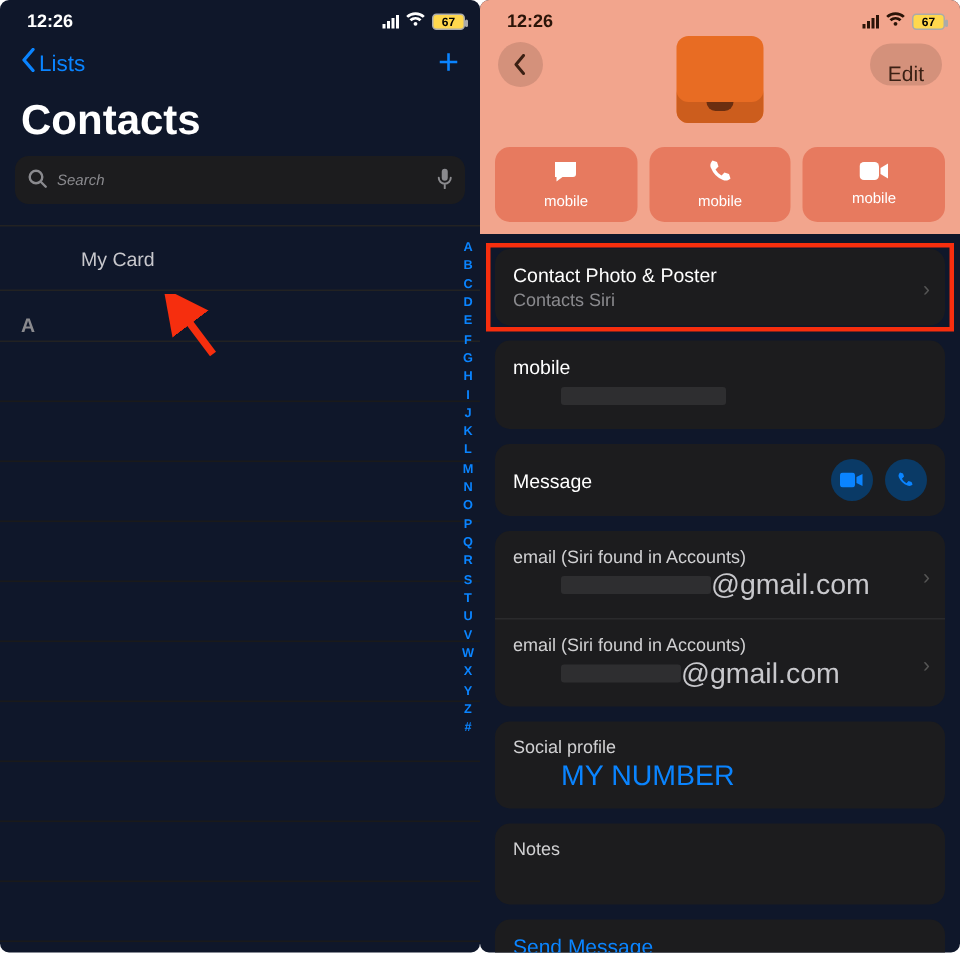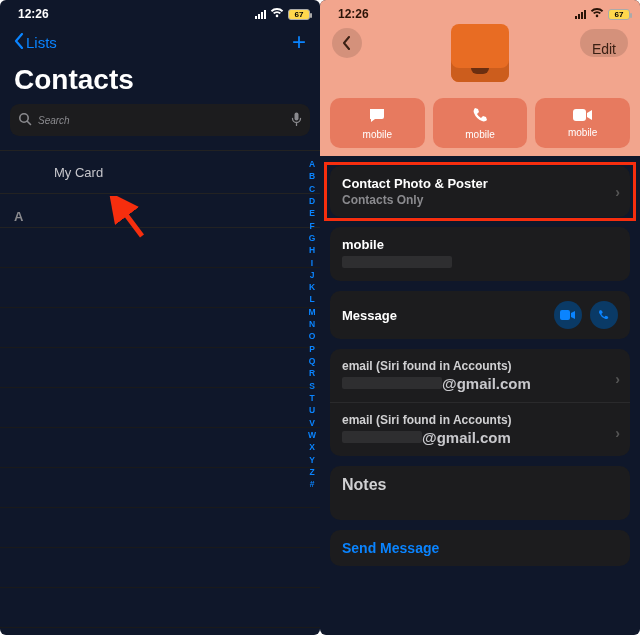--- a/index.html
+++ b/index.html
@@ -99,25 +99,25 @@
     flex:1; height:50px; border-radius:10px;
     background:#e77a5f; color:#fff;
     display:flex; flex-direction:column; align-items:center; justify-content:center;
     font-size:10px; gap:3px;
   }
   .r-act.dis{ background:#f0b09b; color:#f6d6c9;}
   .r-act .ico{font-size:16px; line-height:1;}
   
   .r-body{ padding:10px; display:flex; flex-direction:column; gap:10px; }
   .card {
-    background:#1c1c1e; border-radius:10px; padding:10px 12px; position:relative;font-weight:bold;
+    background:#1c1c1e; border-radius:10px; padding:10px 12px; position:relative;
   }
   .card .lbl{font-size:13px;color:#fff;}
   .card .sub{font-size:12px;color:#8a8a8e;margin-top:2px;}
-  .card .subv{font-size:15px;color:#e0e0e2;margin-top:2px;}
+  .card .subv{font-size:19px;color:#e0e0e2;margin-top:2px;margin-left:32px;}
   .card .blk{display:inline-block;background:#2e2e30;border-radius:2px;height:12px;}
   .card .chev{position:absolute;right:10px;top:50%;transform:translateY(-50%);color:#555;font-size:14px;}
   .card.linkish .subv{color:#0a84ff;}
   .card.double{padding:0;}
   .card.double .row{padding:10px 12px;position:relative;}
   .card.double .row + .row{border-top:0.5px solid #2a2a2c;}
   .card.double .chev{top:22px;transform:none;}
   .ft-row{
     display:flex;align-items:center;justify-content:space-between;
   }
@@ -291,21 +291,21 @@
         <span>mobile</span>
       </div>
     </div>
   </div>
 
   <div class="r-body">
 
     <div style="position:relative">
       <div class="card">
         <div class="lbl">Contact Photo &amp; Poster</div>
-        <div class="sub">Contacts Only</div>
+        <div class="sub">Contacts Siri</div>
         <span class="chev">›</span>
       </div>
       <div class="highlight" style="left:-6px;right:-6px;top:-4px;bottom:-4px;"></div>
     </div>
 
     <div class="card">
       <div class="lbl">mobile</div>
       <div class="subv"><span class="blk" style="width:110px"></span></div>
     </div>
 
@@ -334,23 +334,27 @@
         <div class="subv" style="color:#c8c8cc"><span class="blk" style="width:100px"></span><span>@gmail.com</span></div>
         <span class="chev">›</span>
       </div>
       <div class="row">
         <div class="lbl" style="font-size:12px;color:#d0d0d2">email (Siri found in Accounts)</div>
         <div class="subv" style="color:#c8c8cc"><span class="blk" style="width:80px"></span><span>@gmail.com</span></div>
         <span class="chev">›</span>
       </div>
     </div>
 
+    <div class="card linkish">
+      <div class="lbl" style="font-size:12px;color:#d0d0d2">Social profile</div>
+      <div class="subv">MY NUMBER</div>
+    </div>
 
     <div class="card" style="height:54px">
-      <div class="lbl" style="font-size:16px;color:#d0d0d2">Notes</div>
+      <div class="lbl" style="font-size:12px;color:#d0d0d2">Notes</div>
     </div>
 
     <div class="card">
       <span class="sendlink">Send Message</span>
     </div>
 
   </div>
 </div>
 
 </body></html>

